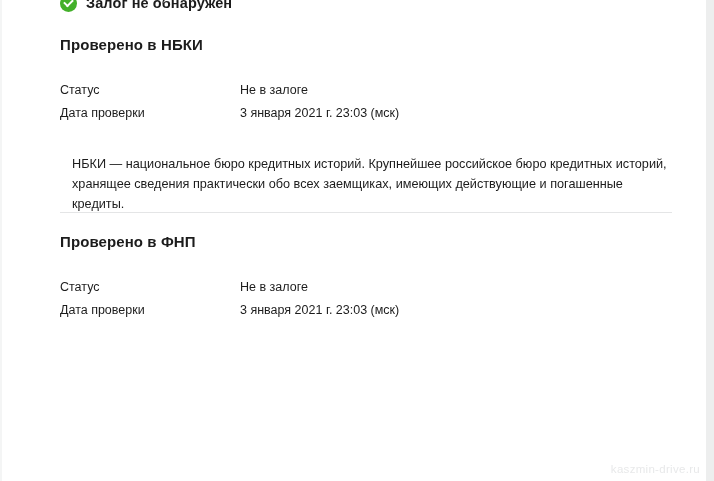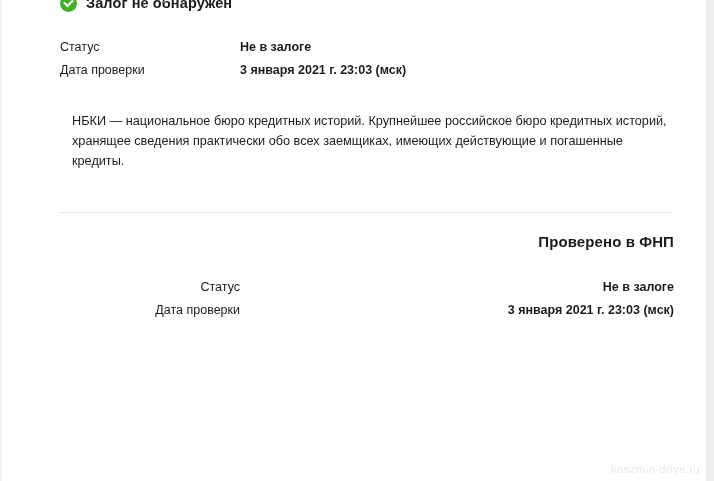--- a/index.html
+++ b/index.html
@@ -101,21 +101,21 @@
     line-height: 23px;
     color: #1c1c1c;
     margin-left: 42px;
   }
   .kv-key {
     width: 180px;
     color: #2b2b2b;
     font-weight: normal;
   }
   .kv-val {
-    font-weight: bold;
+    font-weight: normal;
     color: #141414;
   }
   .desc {
     margin: 29px 0 0 12px;
     font-size: 12.7px;
     line-height: 20px;
     color: #1c1c1c;
     max-width: 600px;
   }
   .divider {
@@ -141,38 +141,39 @@
 <div class="page">
 
   <div class="page-edge-left"></div>
 
   <div class="status-line">
     <span class="check-badge"></span>
     <span class="status-text">Залог не обнаружен</span>
   </div>
 
   <div class="section" style="top: 36px;">
+    <h2 class="section-title">Проверено в НБКИ</h2>
     <table class="kv-table">
       <tbody>
           <tr>
         <td class="kv-key">Статус</td>
         <td class="kv-val">Не в залоге</td>
       </tr>
       <tr>
         <td class="kv-key">Дата проверки</td>
         <td class="kv-val">3 января 2021 г. 23:03 (мск)</td>
       </tr>
     </tbody>
       </table>
     <p class="desc">НБКИ — национальное бюро кредитных историй. Крупнейшее российское бюро кредитных историй, хранящее сведения практически обо всех заемщиках, имеющих действующие и погашенные кредиты.</p>
   </div>
 
   <div class="divider" style="top: 212px;"></div>
 
-  <div class="section" style="top: 233px; text-align: right;">
+  <div class="section" style="top: 233px;">
     <h2 class="section-title">Проверено в ФНП</h2>
     <table class="kv-table">
       <tbody>
           <tr>
         <td class="kv-key">Статус</td>
         <td class="kv-val">Не в залоге</td>
       </tr>
       <tr>
         <td class="kv-key">Дата проверки</td>
         <td class="kv-val">3 января 2021 г. 23:03 (мск)</td>

